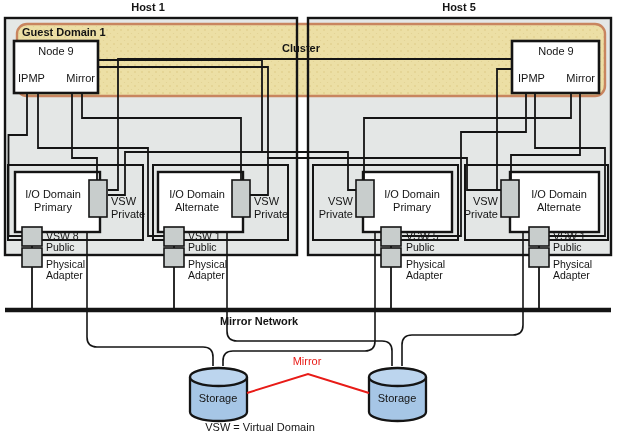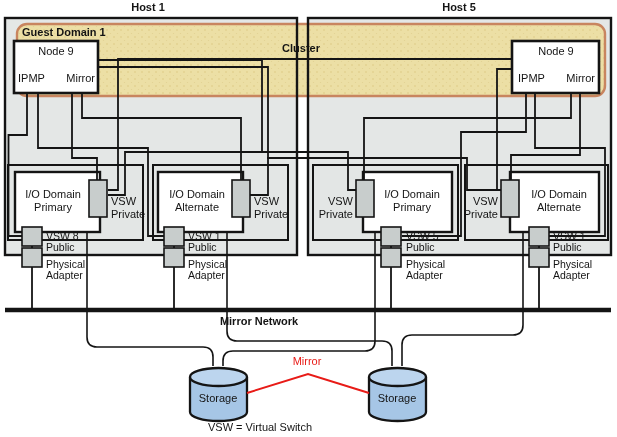--- a/index.html
+++ b/index.html
@@ -200,15 +200,15 @@
 </div>
 <div class="t two sm" style="left:553px;top:259px">
   <div>Physical</div>
   <div>Adapter</div>
 </div>
 
 <div class="t b cx" style="left:259px;top:315px">Mirror Network</div>
 <div class="t red cx" style="left:307px;top:355px">Mirror</div>
 <div class="t cx" style="left:218px;top:392px">Storage</div>
 <div class="t cx" style="left:397px;top:392px">Storage</div>
-<div class="t cx" style="left:260px;top:421px">VSW = Virtual Switch</div>
+<div class="t cx" style="left:260px;top:421px">VSW = Virtual Domain</div>
 
 </div>
 
 </body></html>

